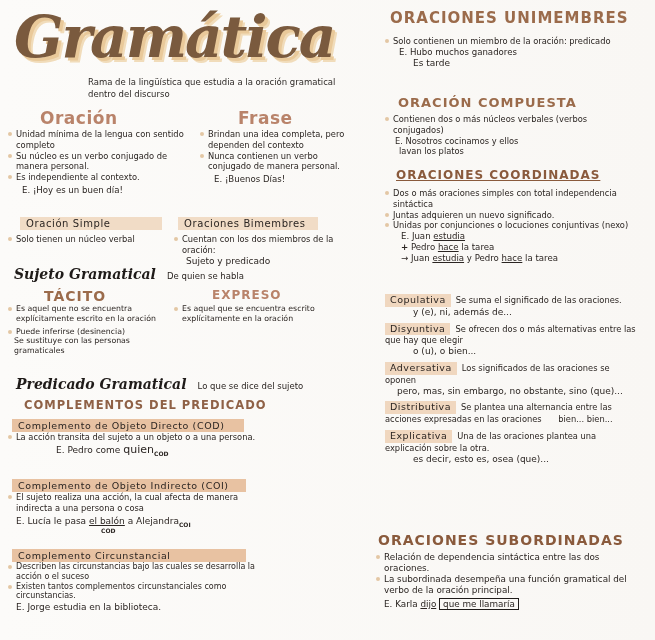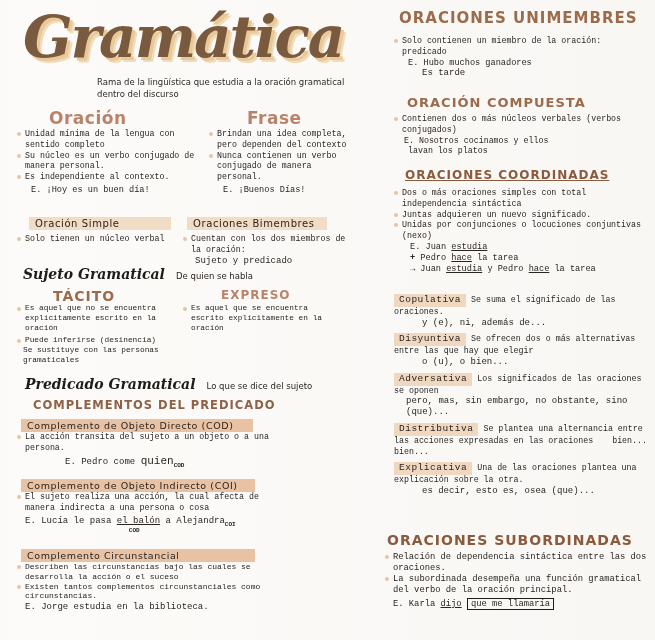--- a/index.html
+++ b/index.html
@@ -3,40 +3,40 @@
 <meta charset="utf-8">
 <style>
   html, body { margin:0; padding:0; }
   body {
     width:655px; height:640px; overflow:hidden;
     background:#fbfaf8;
     font-family:"DejaVu Sans", sans-serif;
     color:#2b2522;
     position:relative;
   }
-  .page { position:absolute; inset:0; background:linear-gradient(90deg,#fcfbf9 0%,#f9f7f4 100%);margin-left:9px; }
+  .page { position:absolute; inset:0; background:linear-gradient(90deg,#fcfbf9 0%,#f9f7f4 100%); }
   .abs { position:absolute; }
   .title {
     left:14px; top:2px; width:330px; height:70px;
     font-family:"DejaVu Serif", serif; font-style:italic; font-weight:bold;
     font-size:58px; line-height:70px; letter-spacing:-2px;
     color:#7a5a3e;
     text-shadow: 3px 3px 0 #e9c99a, 5px 5px 0 #f1dcba;
   }
   .subtitle { left:88px; top:76px; width:260px; font-size:8.5px; line-height:12px; color:#2e2a27; }
   .h-copper {
     font-family:"DejaVu Sans", sans-serif; font-weight:bold; color:#b9836a;
     font-size:17px; letter-spacing:0.5px;
   }
   .h-brown {
     font-family:"DejaVu Sans", sans-serif; font-weight:bold; color:#9b6b4b;
     font-size:13.5px; letter-spacing:1px;
   }
   .h-brown-dark { color:#8a5a3c; }
-  .txt { font-size:8.3px; line-height:10.8px; color:#2b2522;font-family:Liberation Mono, monospace; }
+  .txt { font-size:8.3px; line-height:10.8px; color:#2b2522; }
   .bullet { position:relative; padding-left:8px; }
   .bullet::before {
     content:""; position:absolute; left:0; top:3px; width:4px; height:4px;
     border-radius:50%; background:#e3c7a4;
   }
   .ex { padding-left:14px; font-size:8.6px; }
   .hl {
     display:inline-block; background:#f1dcc6; padding:1px 6px;
     font-size:10px; letter-spacing:0.6px; color:#2b2522;
   }

